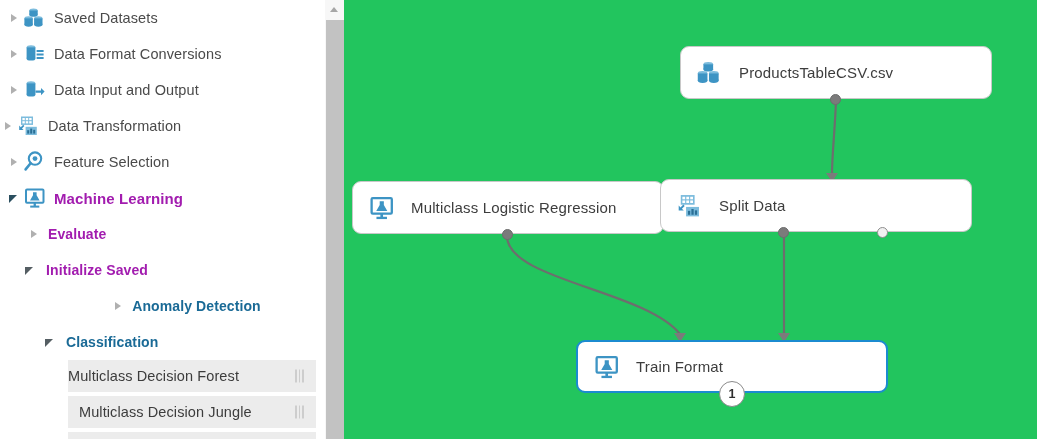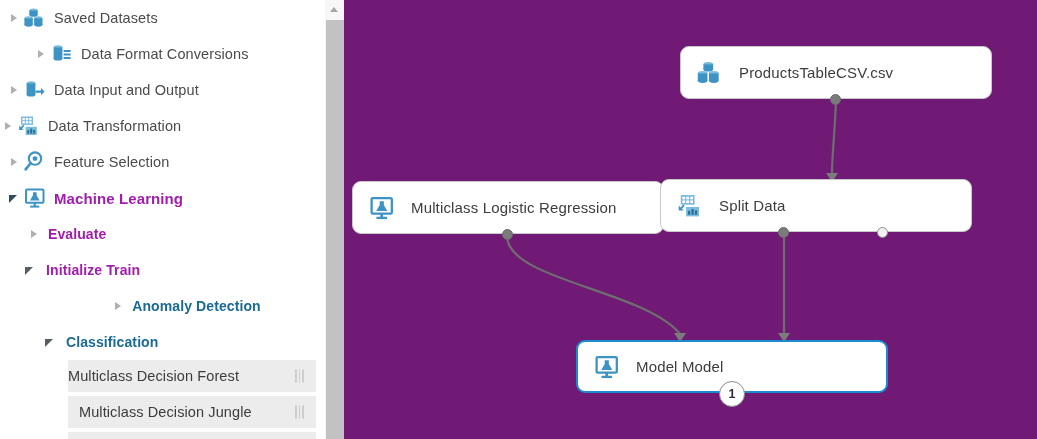--- a/index.html
+++ b/index.html
@@ -125,21 +125,21 @@
     left: 1px; top: 20px;
     width: 18px; height: 419px;
     background: #c2c2c2;
   }
 
   
   #canvas {
     position: absolute;
     left: 344px; top: 0;
     width: 693px; height: 439px;
-    background: #701a75;
+    background: #22c55e;
     overflow: hidden;
   }
   #edges { position: absolute; left: 0; top: 0; width: 693px; height: 439px; }
 
   .node {
     position: absolute;
     background: #ffffff;
     border: 1px solid #c8c8c8;
     border-radius: 9px;
     box-sizing: border-box;
@@ -205,21 +205,21 @@
           <rect x="2.4" y="13.4" width="8.4" height="6.2" fill="#3d94c4"></rect>
           <ellipse cx="6.6" cy="19.6" rx="4.2" ry="2.1" fill="#3d94c4"></ellipse>
           <ellipse cx="16.3" cy="13.4" rx="4.2" ry="2.1" fill="#7cbcdd"></ellipse>
           <rect x="12.1" y="13.4" width="8.4" height="6.2" fill="#3d94c4"></rect>
           <ellipse cx="16.3" cy="19.6" rx="4.2" ry="2.1" fill="#3d94c4"></ellipse>
         </svg>
       </span>
       <span class="tree-label topcat">Saved Datasets</span>
     </div>
 
-    <div class="tree-row" style="top:0px;padding-left:6px;margin-left:27px;">
+    <div class="tree-row" style="top:0px;padding-left:6px;">
       <span class="twisty collapsed"></span>
       <span class="tree-icon">
         <svg width="26" height="26" viewBox="0 0 26 26">
           <ellipse cx="9" cy="6.4" rx="4.4" ry="2.2" fill="#7cbcdd"></ellipse>
           <rect x="4.6" y="6.4" width="8.8" height="11" fill="#3d94c4"></rect>
           <ellipse cx="9" cy="17.4" rx="4.4" ry="2.2" fill="#3d94c4"></ellipse>
           <rect x="14.6" y="9" width="7" height="2" fill="#3d94c4"></rect>
           <rect x="14.6" y="12.5" width="7" height="2" fill="#3d94c4"></rect>
           <rect x="14.6" y="16" width="7" height="2" fill="#3d94c4"></rect>
         </svg>
@@ -292,21 +292,21 @@
 
     <div class="tree-row" style="top:0px;padding-left:26px;">
       <span class="twisty collapsed"></span>
       <span style="flex:0 0 6px"></span>
       <span class="tree-label sub">Evaluate</span>
     </div>
 
     <div class="tree-row" style="top:0px;padding-left:22px;">
       <span class="twisty expanded"></span>
       <span style="flex:0 0 8px"></span>
-      <span class="tree-label sub">Initialize Train</span>
+      <span class="tree-label sub">Initialize Saved</span>
     </div>
 
     <div class="tree-row" style="top:0px;padding-left:46px;justify-content:center;">
       <span class="twisty collapsed"></span>
       <span style="flex:0 0 6px"></span>
       <span class="tree-label sub2">Anomaly Detection</span>
     </div>
 
     <div class="tree-row" style="top:0px;padding-left:42px;">
       <span class="twisty expanded"></span>
@@ -421,18 +421,18 @@
 
     <div class="node selected" style="left:232px;top:340px;width:312px;height:53px;">
       <span class="node-icon">
         <svg width="30" height="30" viewBox="0 0 26 26">
           <rect x="4" y="4.4" width="17.5" height="13.4" rx="1" fill="none" stroke="#3d94c4" stroke-width="2"></rect>
           <path d="M11 7.2 h3.6 v3.1 l3 5.2 h-9.6 l3 -5.2 z" fill="#3d94c4"></path>
           <rect x="11.6" y="17.8" width="2.3" height="3.2" fill="#3d94c4"></rect>
           <rect x="8.2" y="20.6" width="9.1" height="2" fill="#3d94c4"></rect>
         </svg>
       </span>
-      <span class="node-label">Model Model</span>
+      <span class="node-label">Train Format</span>
     </div>
     <div class="badge" style="left:375px;top:381px;">1</div>
 
   </div>
 </div>
 
 </body></html>

